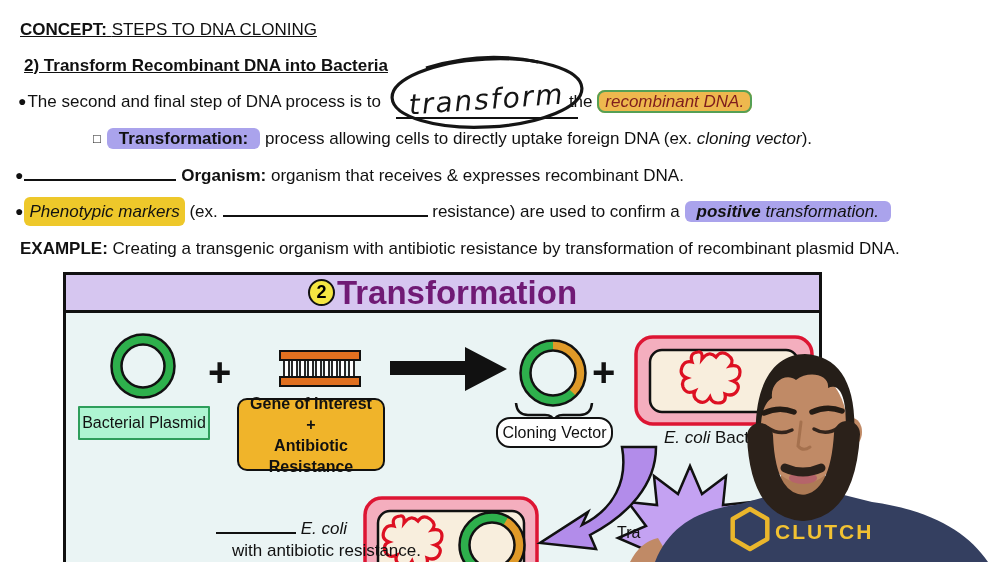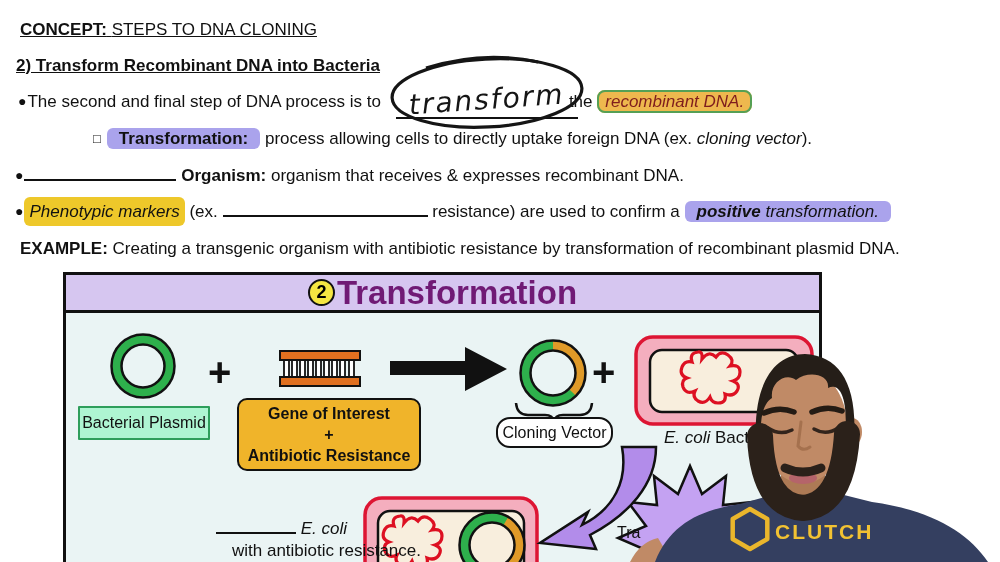--- a/index.html
+++ b/index.html
@@ -30,21 +30,21 @@
             display:flex; align-items:center; justify-content:center; }
   #banner .numcircle { width:27px; height:27px; border-radius:50%; background:#f5e642;
             border:2.5px solid #111; display:flex; align-items:center; justify-content:center;
             font-weight:bold; font-size:18px; margin-right:2px; }
   #banner .btitle { font-weight:bold; font-size:33px; color:#701a75; }
   #diagram-art { position:absolute; left:0; top:38px; }
 
   .dlabel { position:absolute; z-index:5; font-size:16px; color:#111; text-align:center; }
   .pill { border-radius:1px; display:flex; align-items:center; justify-content:center; }
   #lbl-plasmid { left:78px; top:406px; width:132px; height:34px; background:#aef5d2; border:2.5px solid #2e9e5b; }
-  #lbl-gene { left:237px; top:398px; width:184px; height:73px; background:#f0b42a; border:2.5px solid #111;
+  #lbl-gene { left:237px; top:398px; width:148px; height:73px; background:#f0b42a; border:2.5px solid #111;
               border-radius:10px; font-weight:bold; line-height:21px; display:flex; flex-direction:column;
               align-items:center; justify-content:center; }
   #lbl-vector { left:496px; top:417px; width:117px; height:31px; background:#ffffff; border:2.5px solid #111; border-radius:14px; }
   #lbl-ecoli { left:664px; top:428px; font-size:17px; white-space:nowrap; }
   #plus1 { left:208px; top:350px; font-size:40px; font-weight:bold; }
   #plus2 { left:592px; top:350px; font-size:40px; font-weight:bold; }
   #lbl-result { left:216px; top:518px; font-size:17px; text-align:left; line-height:22px; white-space:nowrap; }
   #lbl-result .blank { width:80px; }
   #lbl-star { left:617px; top:524px; font-size:16px; font-weight:normal; z-index:6; }
 
@@ -52,21 +52,21 @@
 </style>
 </head>
 <body>
 
 <div id="stage">
 
   <div class="line" style="left:20px; top:20px;">
     <span class="b u">CONCEPT:</span><span class="u">&nbsp;</span><span class="u">STEPS TO DNA CLONING</span>
   </div>
 
-  <div class="line b u" style="left:16px; top:56px;">2) Transform Recombinant DNA into Bacteria</div>
+  <div class="line b u" style="left:24px; top:56px;">2) Transform Recombinant DNA into Bacteria</div>
 
   <div class="line" style="left:18px; top:92px;">
     <span class="bullet">●</span><span>The second and final step of DNA process is to</span><span class="blank" style="width:188px; border-bottom:none;"></span><span>the</span>&nbsp;<span class="hl-tan">recombinant DNA.</span>
   </div>
 
   <svg id="oval-svg" width="204" height="82" viewBox="0 0 204 82">
     <line x1="8" y1="66" x2="190" y2="66" stroke="#111" stroke-width="2"></line>
     <ellipse cx="99" cy="41" rx="95" ry="34" fill="none" stroke="#151515" stroke-width="3.2" transform="rotate(-3 99 41)"></ellipse>
     <path d="M38 16 Q 95 -2 150 10" fill="none" stroke="#151515" stroke-width="3"></path>
     <text x="99" y="57" text-anchor="middle" font-size="28" font-style="italic" letter-spacing="2" font-family="DejaVu Sans, sans-serif" fill="#151515" transform="rotate(-4 99 53)">transform</text>

